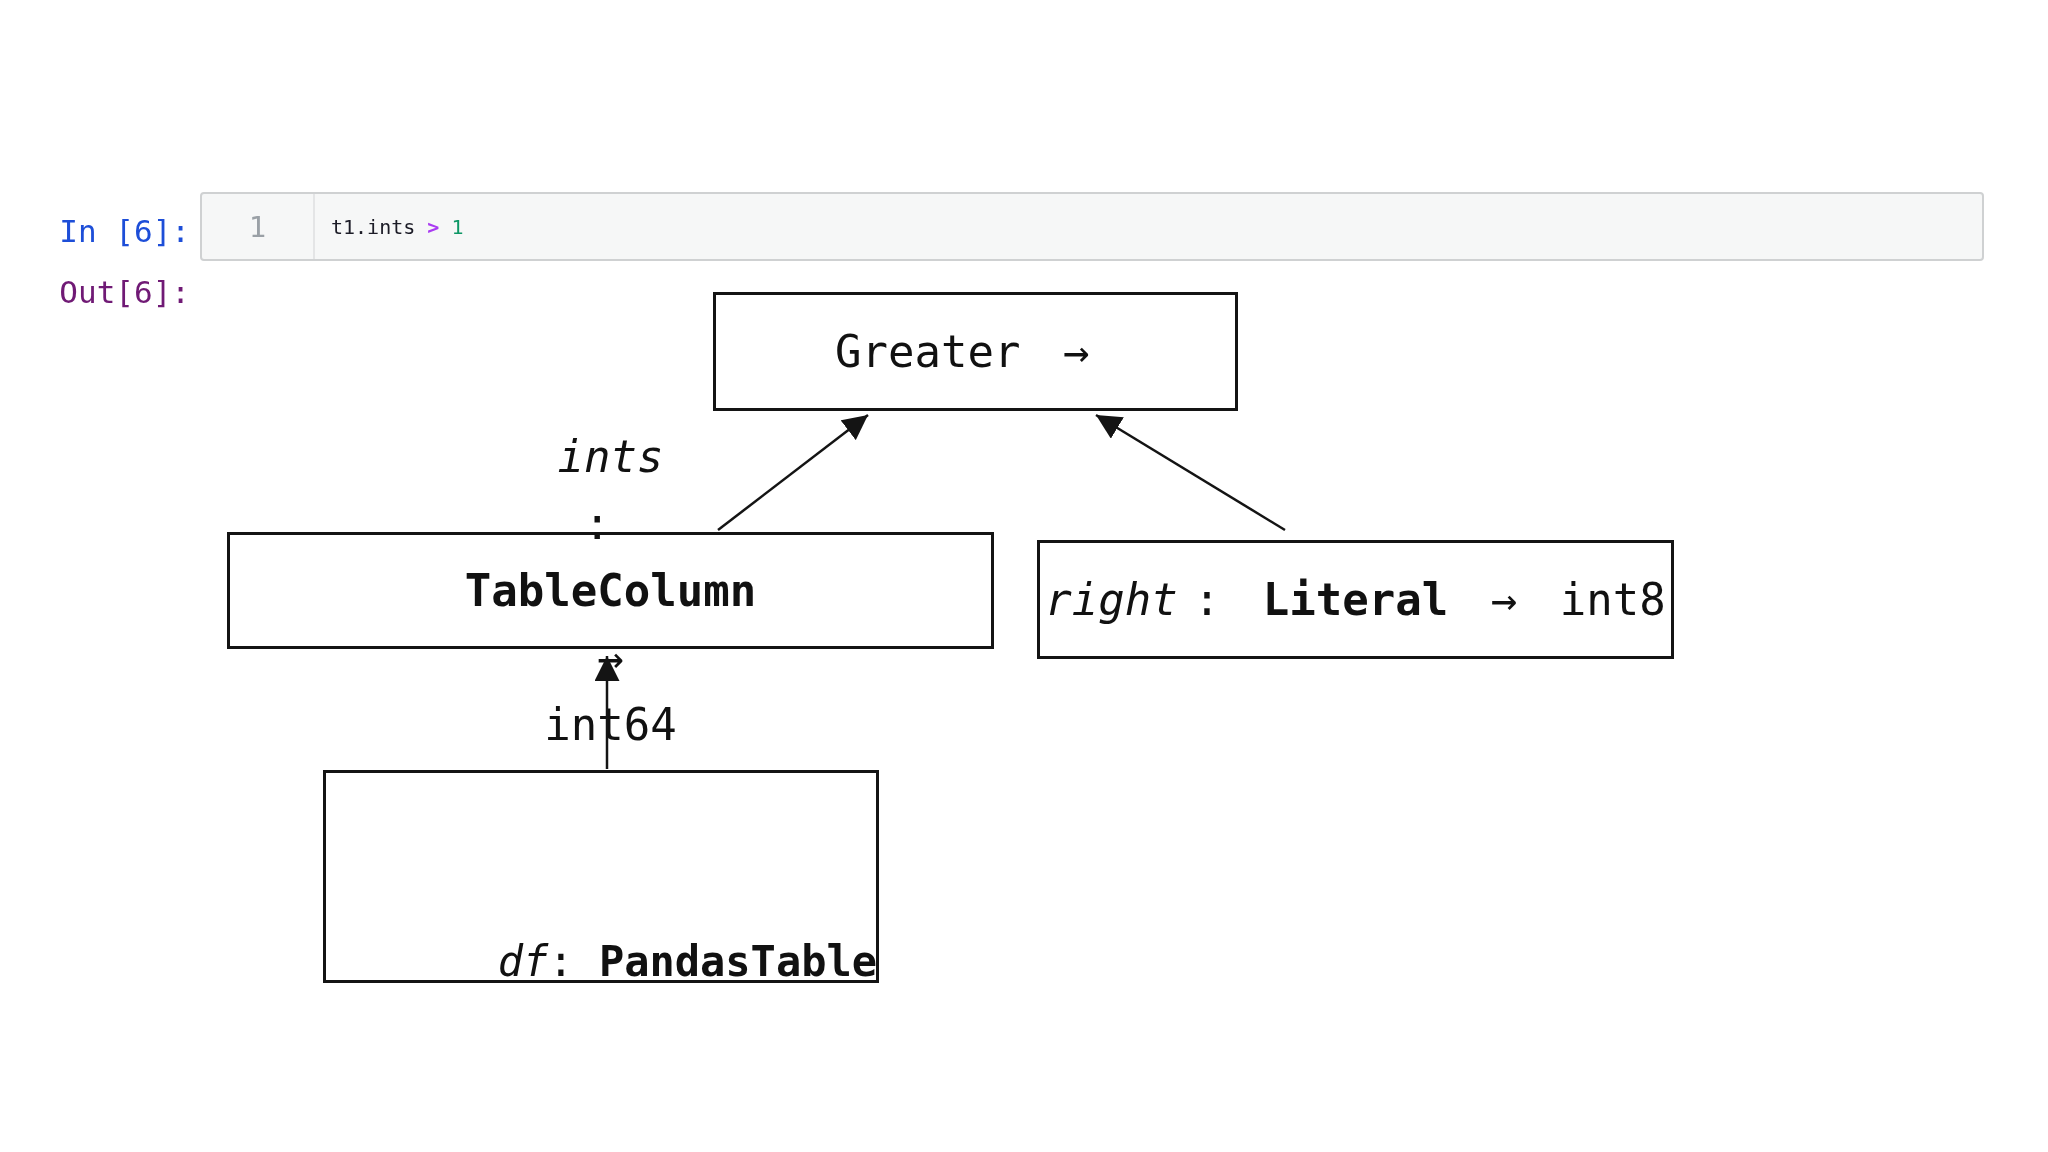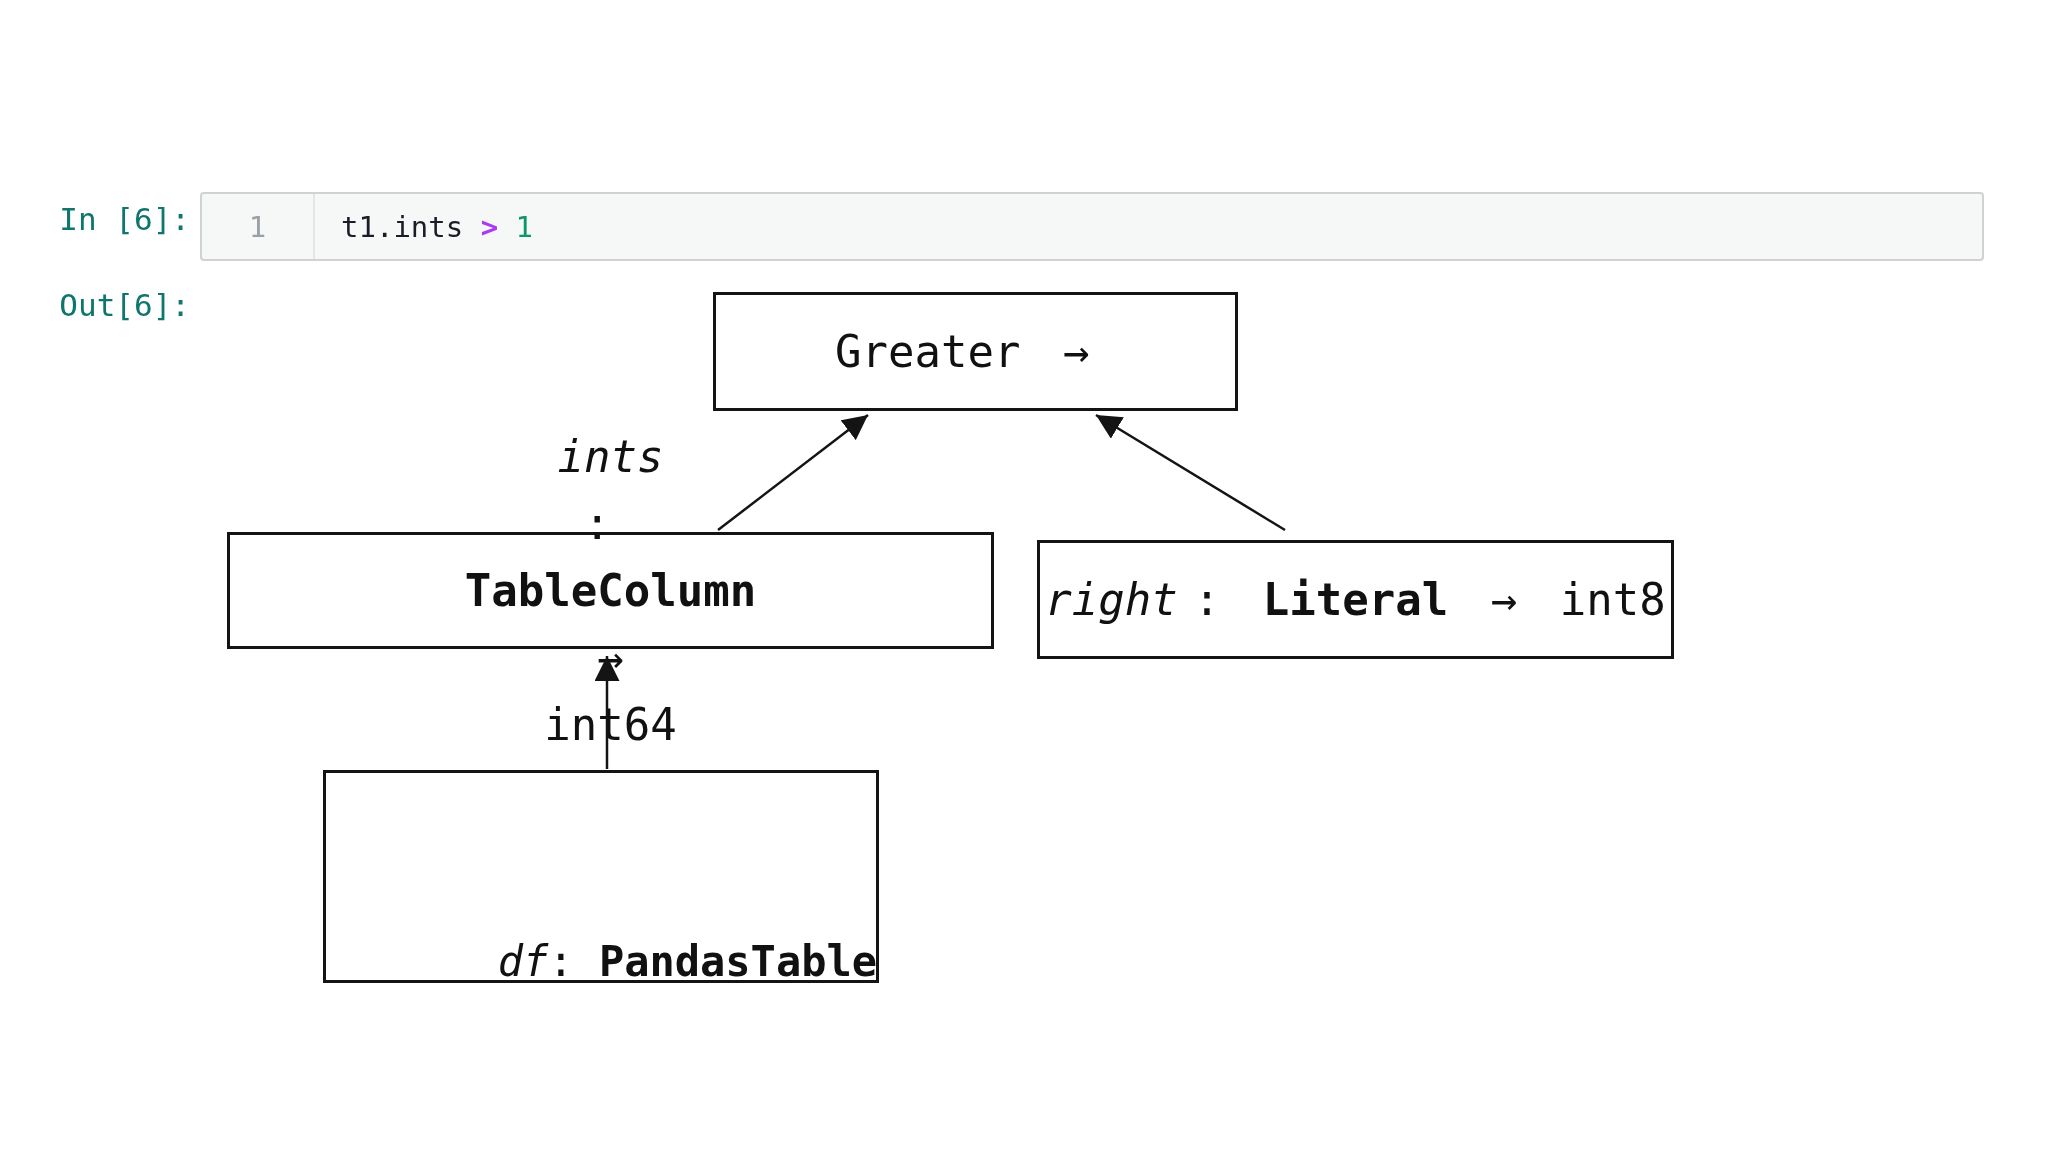--- a/index.html
+++ b/index.html
@@ -8,38 +8,38 @@
     background:#ffffff;
     font-family:"DejaVu Sans Mono","Liberation Mono",monospace;
   }
 
   
   .prompt{
     position:absolute;left:28px;width:162px;height:69px;
     display:flex;align-items:center;justify-content:flex-end;
     font-size:31px;white-space:pre;
   }
-  .prompt-in{top:184px;color:#0f766e;}
-  .prompt-out{top:270px;color:#0f766e;}
+  .prompt-in{top:196px;color:#1d4ed8;}
+  .prompt-out{top:257px;color:#701a75;}
 
   .editor{
     position:absolute;left:200px;top:192px;width:1784px;height:69px;
     box-sizing:border-box;background:#f6f7f7;
     border:2px solid #cfd1d2;border-radius:4px;
     display:flex;align-items:stretch;
   }
   .gutter{
     width:113px;box-sizing:border-box;
     border-right:2px solid #e4e5e6;
     display:flex;align-items:center;justify-content:center;
     color:#9aa0a6;font-size:29px;
   }
   .code-line{
     display:flex;align-items:center;
-    padding-left:26px;font-size:29px;color:#1c1c27;white-space:pre;
+    padding-left:16px;font-size:20px;color:#1c1c27;white-space:pre;
   }
   .tok-op{color:#aa3bf2;font-weight:bold;margin-left:1ch;}
   .tok-num{color:#0d9765;margin-left:1ch;}
 
   
   .node{
     position:absolute;box-sizing:border-box;
     background:#ffffff;border:3px solid #141414;color:#111111;
     white-space:pre;
   }

